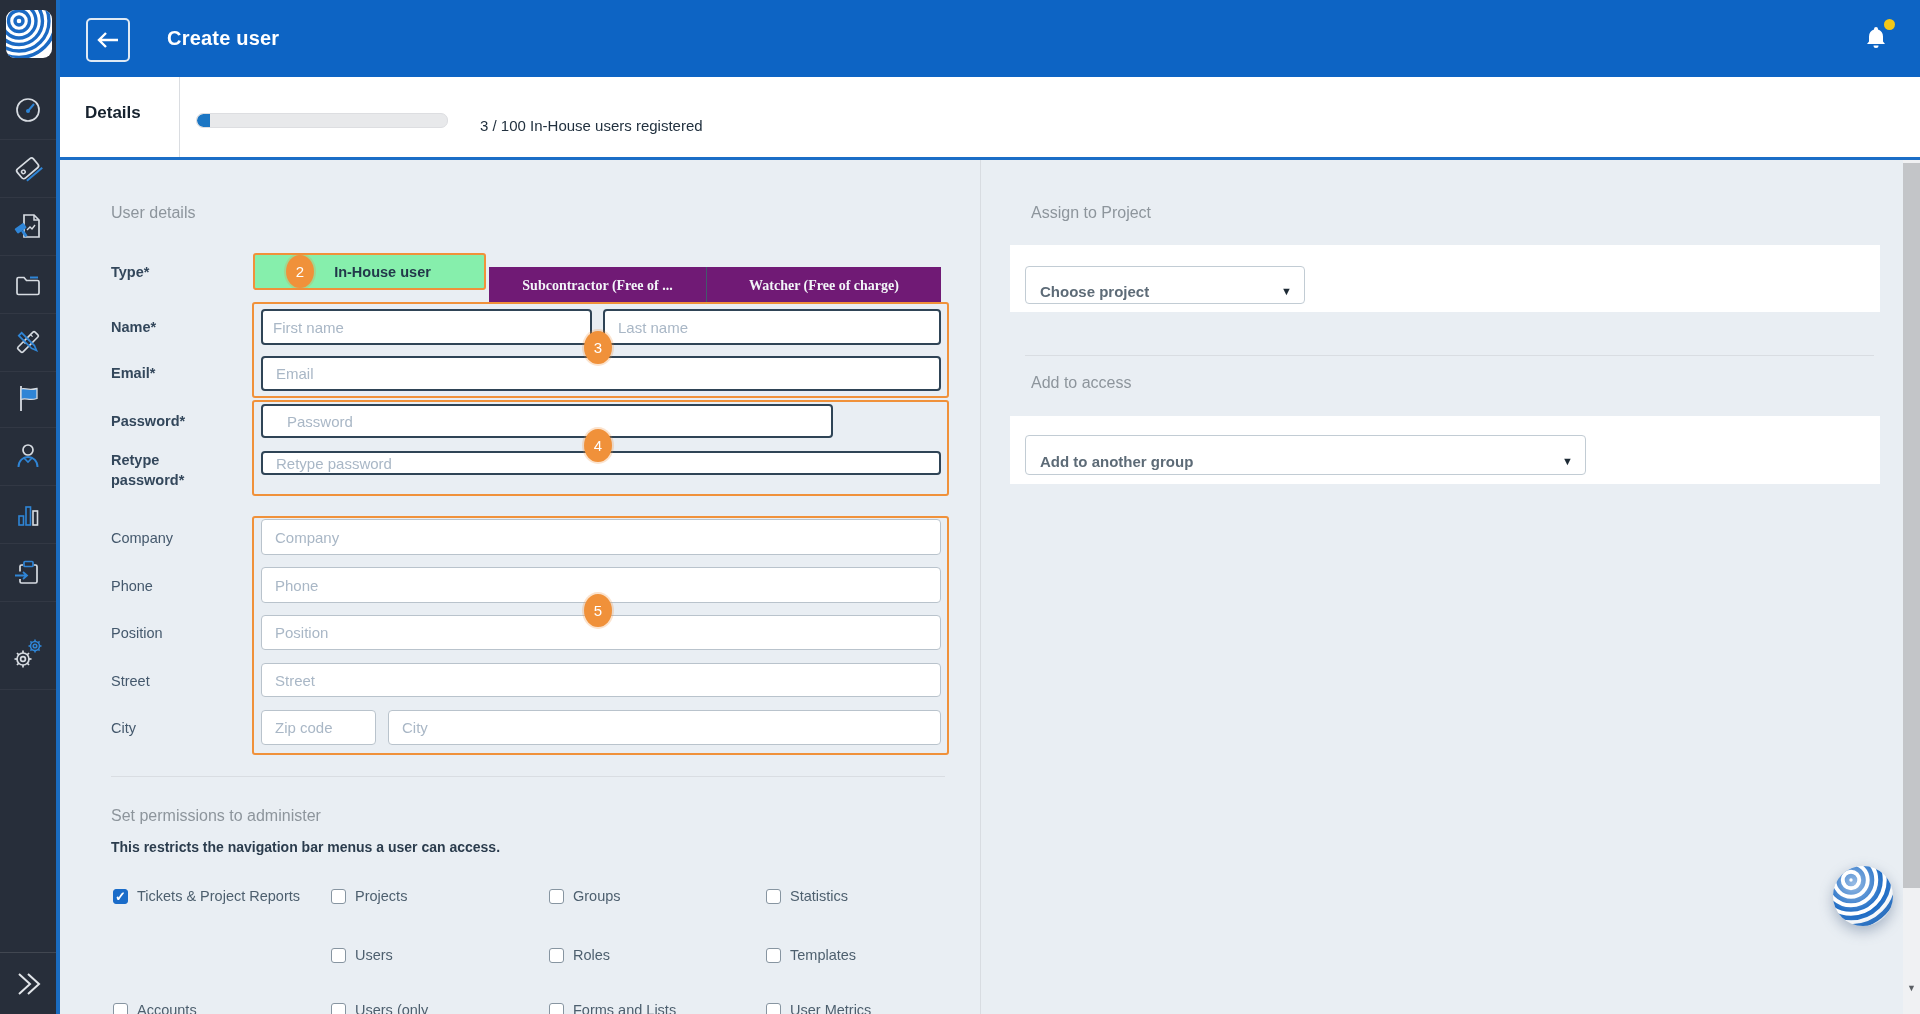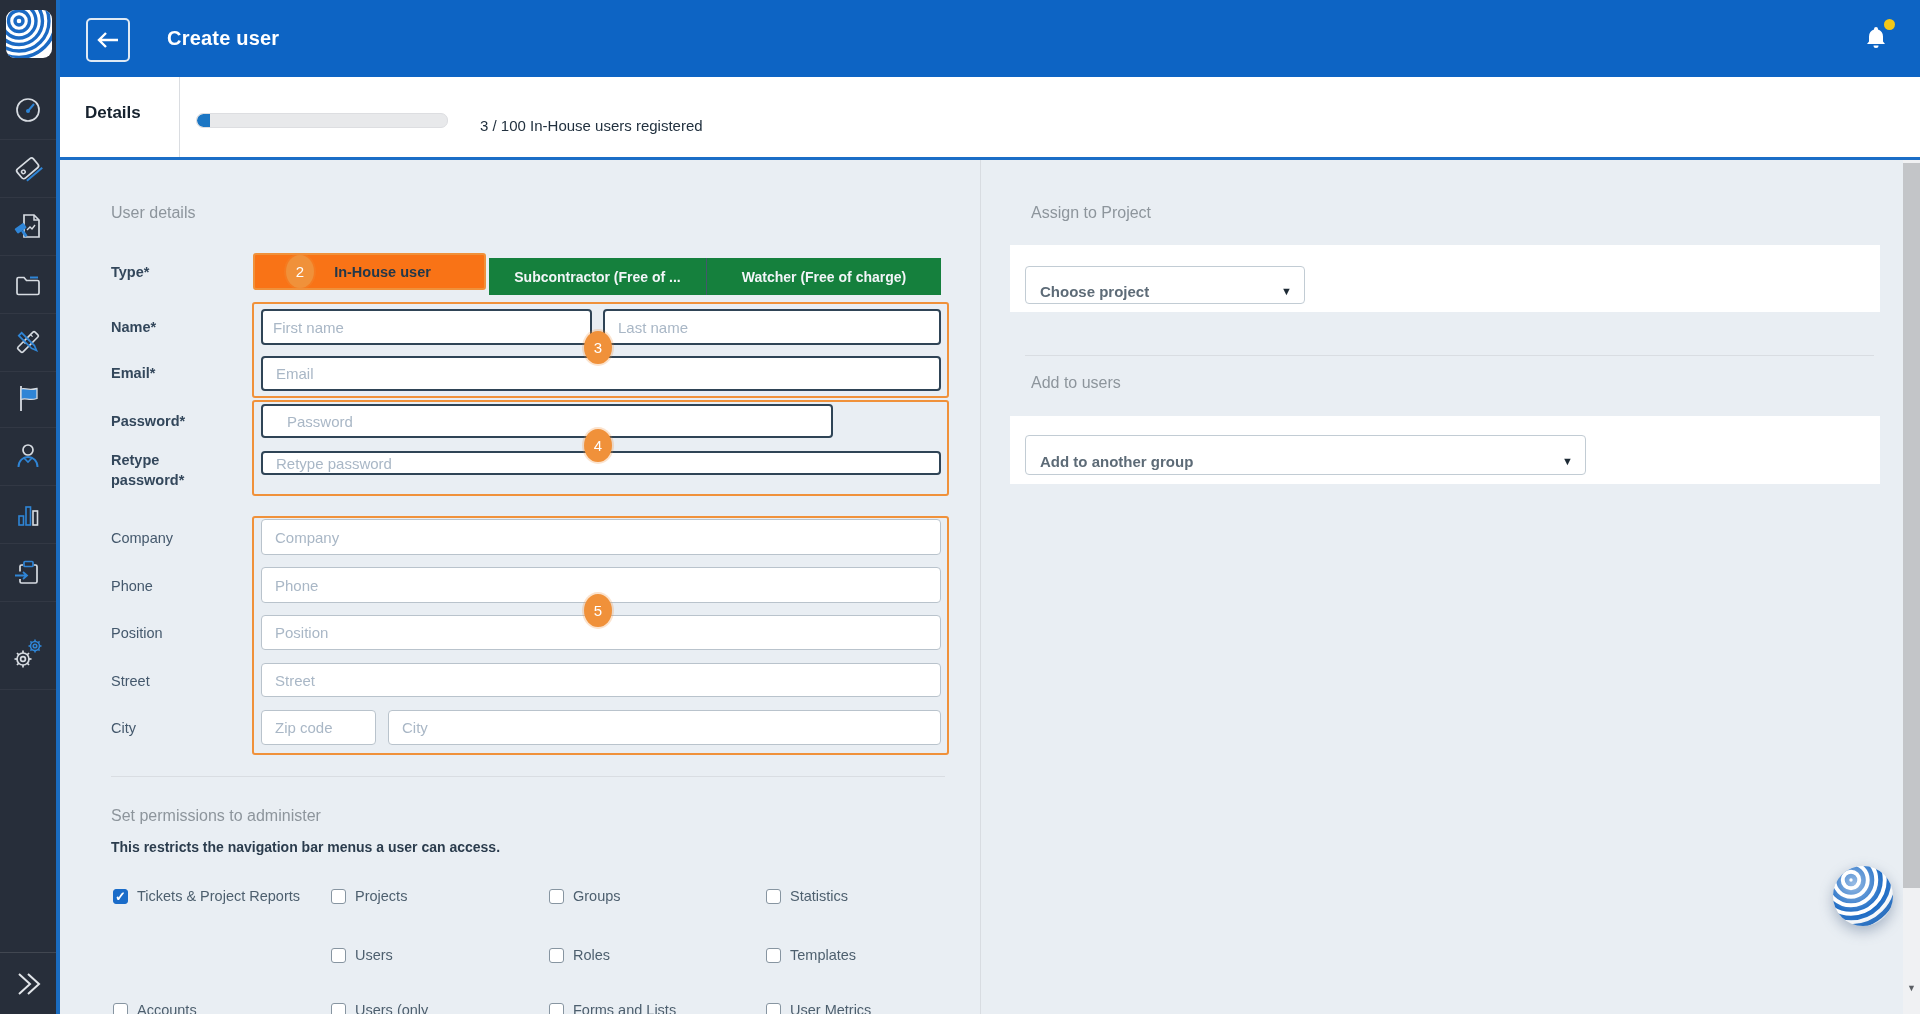--- a/index.html
+++ b/index.html
@@ -38,22 +38,22 @@
   .section-heading{font-size:16px;color:#8d959c;}
   .field-label{font-size:14.5px;font-weight:bold;color:#33475b;line-height:20px;}
   .field-label.light{font-weight:normal;color:#44586c;}
   .tinput{background:#fff;border:2px solid #2f4456;border-radius:4px;font-family:"Liberation Sans",sans-serif;font-size:15px;color:#33475b;padding:0 13px;box-sizing:border-box;}
   .tinput::placeholder{color:#a9b7c6;opacity:1;}
   .tinput.light{border:1.5px solid #b9c3cc;color:#44586c;}
   .orange-box{border:2px solid #f0913a;border-radius:3px;}
   .badge{width:28px;height:33px;border-radius:50%;background:#f0913a;color:#fff;font-size:15px;display:flex;align-items:center;justify-content:center;box-shadow:0 0 0 2px rgba(240,145,58,0.25);z-index:5;}
 
   
-  .type-selected{left:253px;top:253px;width:233px;height:37px;background:#f97316;border:2px solid #f0913a;border-radius:3px;box-sizing:border-box;display:flex;align-items:center;justify-content:center;font-size:14.5px;font-weight:bold;color:#22384a;cursor:pointer;padding-left:26px;}
-  .type-dark{top:258px;height:37px;background:#15803d;display:flex;align-items:center;justify-content:center;font-size:14px;font-weight:bold;color:#f2f5f8;cursor:pointer;box-sizing:border-box;}
+  .type-selected{left:253px;top:253px;width:233px;height:37px;background:#86efac;border:2px solid #f0913a;border-radius:3px;box-sizing:border-box;display:flex;align-items:center;justify-content:center;font-size:14.5px;font-weight:bold;color:#22384a;cursor:pointer;padding-left:26px;}
+  .type-dark{top:267px;height:37px;background:#701a75;display:flex;align-items:center;justify-content:center;font-size:14px;font-weight:bold;color:#f2f5f8;cursor:pointer;box-sizing:border-box;font-family:Liberation Serif, serif;}
 
   .hdivider{height:1px;background:#d9dde2;}
   .vdivider{width:1px;background:#d8dce1;}
 
   
   .perm-item{width:208px;font-size:14.5px;color:#4d5f6e;line-height:21px;cursor:pointer;}
   .cb{display:inline-block;width:15px;height:15px;border:1.5px solid #8795a1;border-radius:3px;background:#fff;vertical-align:-3px;margin-right:9px;box-sizing:border-box;position:relative;}
   .cb.checked{background:#1a6cc9;border-color:#1a6cc9;}
   .cb.checked::after{content:"\2713";position:absolute;left:1px;top:-4px;color:#fff;font-size:13px;font-weight:bold;}
 
@@ -283,21 +283,21 @@
 
 <div class="abs section-heading" style="left:1031px;top:204px">Assign to Project</div>
 <div class="abs card" style="left:1010px;top:245px;width:870px;height:67px"></div>
 <div class="abs select" style="left:1025px;top:266px;width:280px;height:38px">
   <span>Choose project</span>
   <span class="caret">▼</span>
 </div>
 
 <div class="abs hdivider" style="left:1025px;top:355px;width:849px"></div>
 
-<div class="abs section-heading" style="left:1031px;top:374px">Add to users</div>
+<div class="abs section-heading" style="left:1031px;top:374px">Add to access</div>
 <div class="abs card" style="left:1010px;top:416px;width:870px;height:68px"></div>
 <div class="abs select" style="left:1025px;top:435px;width:561px;height:40px">
   <span>Add to another group</span>
   <span class="caret">▼</span>
 </div>
 
 <div class="abs watermark">
   <svg width="64" height="64" viewBox="0 0 64 64">
     <defs>
       <clipPath id="ballclip">

